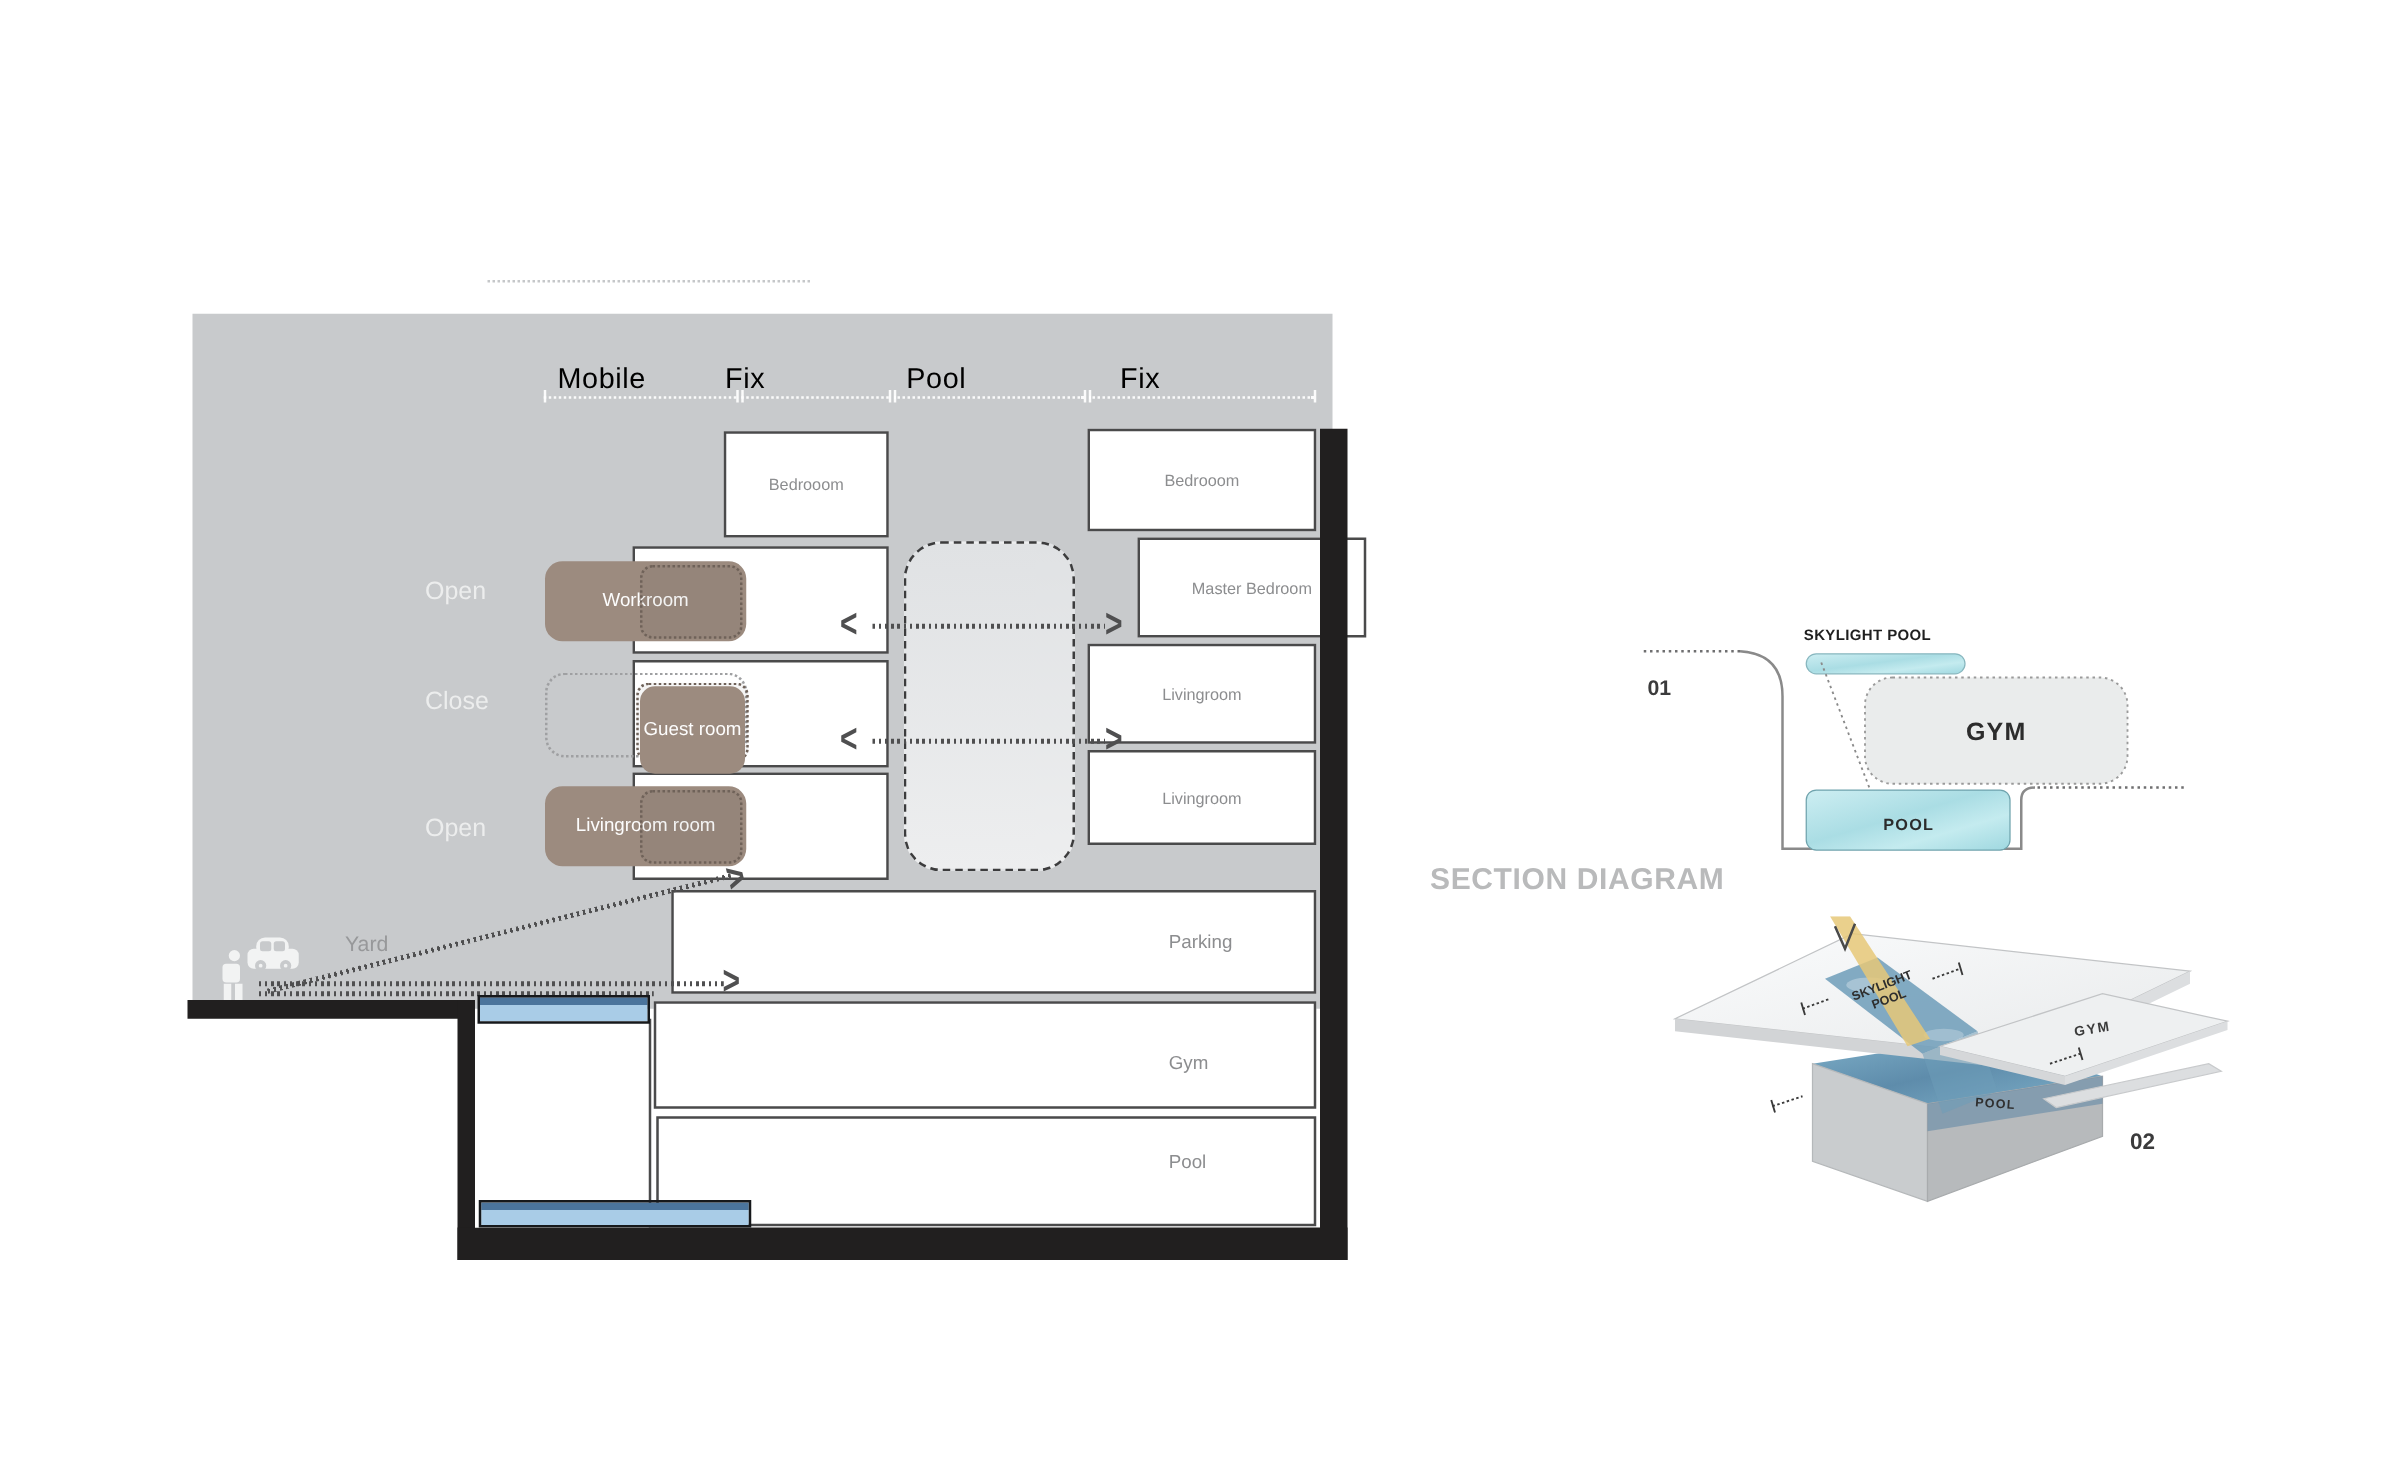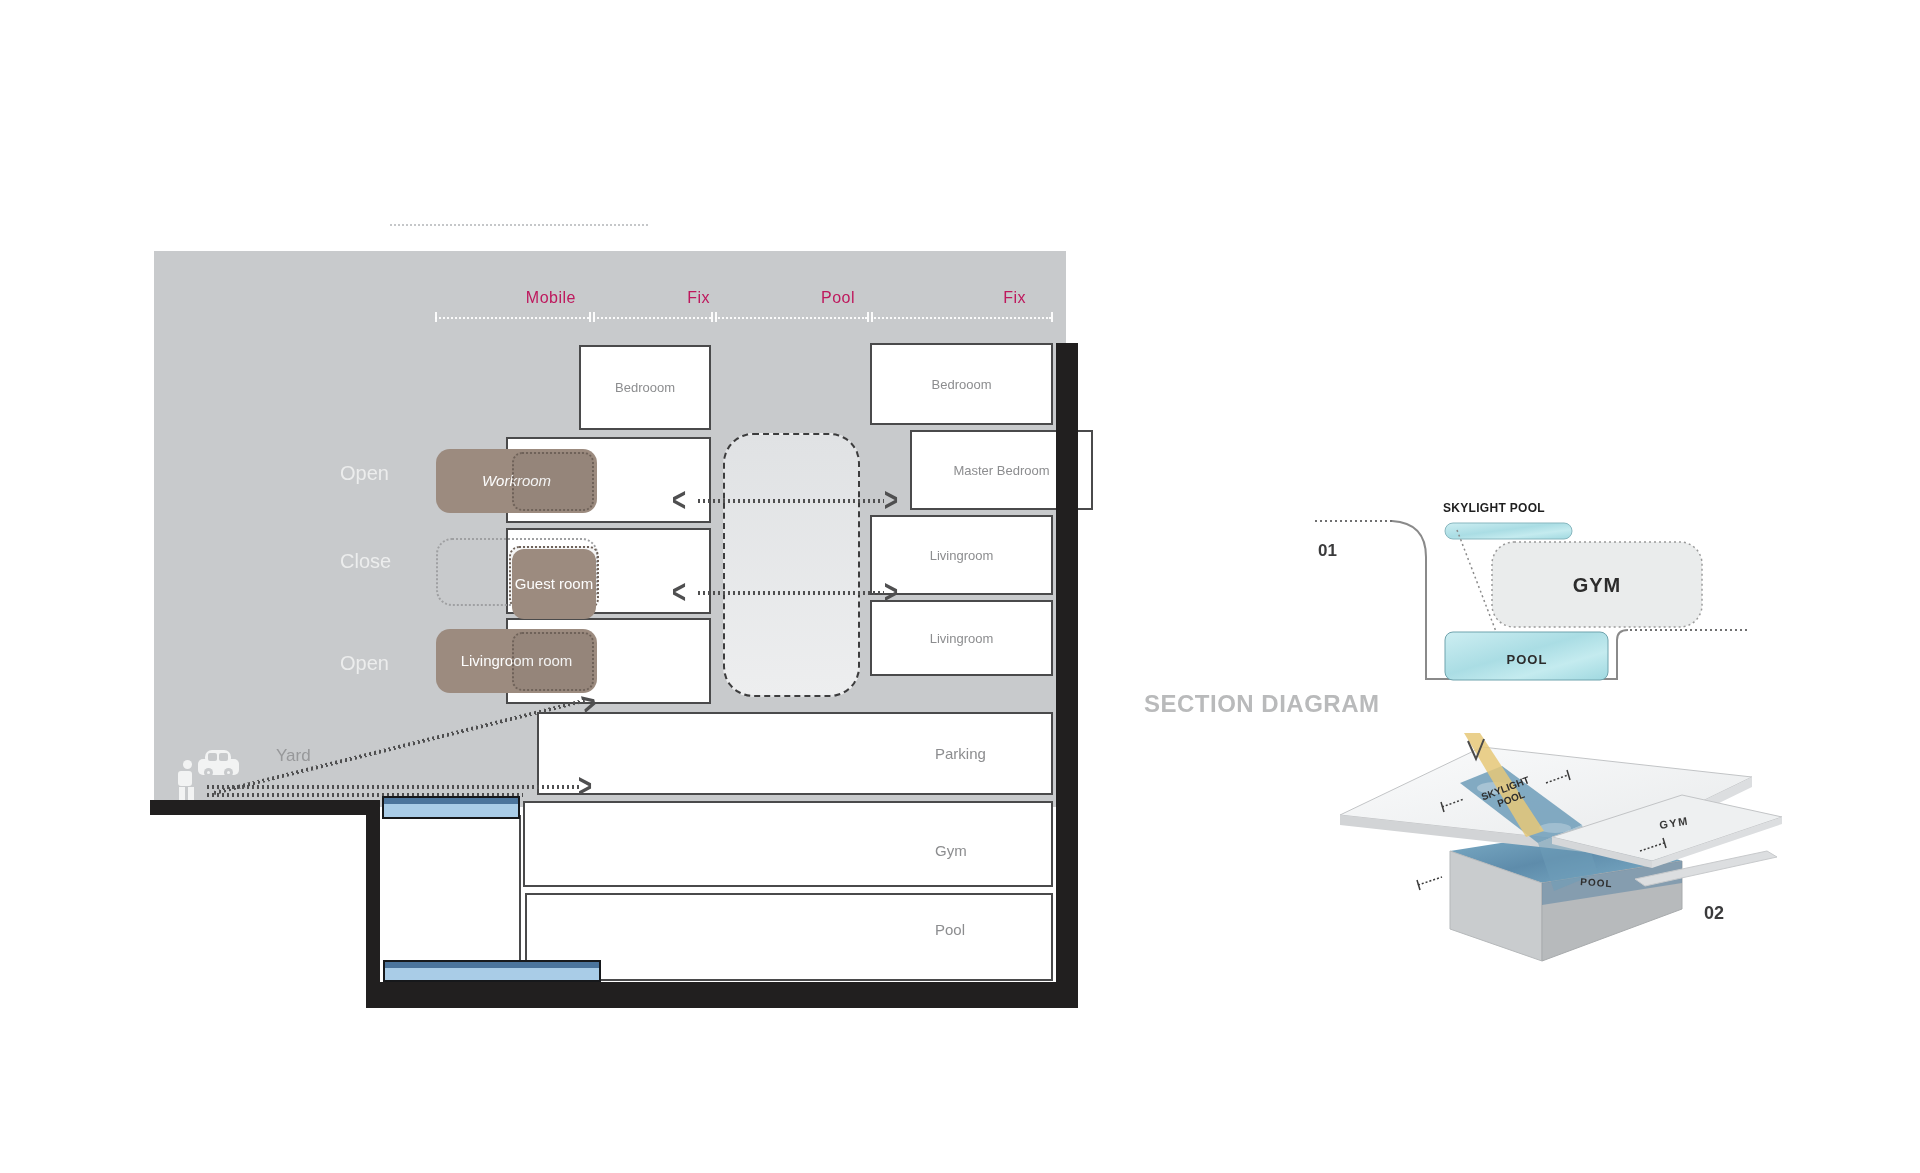--- a/index.html
+++ b/index.html
@@ -2,21 +2,21 @@
 <html><head>
 <meta charset="utf-8">
 <style>
   html,body{margin:0;padding:0;background:#fff;}
   .canvas{position:relative;width:1920px;height:1173px;background:#ffffff;overflow:hidden;
           font-family:"Liberation Sans","DejaVu Sans",sans-serif;}
   .abs{position:absolute;}
   
   .gray-bg{left:154px;top:251px;width:912px;height:556px;background:#c8cacc;}
   .top-dots{left:390px;top:224px;width:258px;height:0;border-top:2px dotted #c5c7c9;}
-  .hdr{top:289px;width:130px;text-align:right;font-size:16px;font-weight:400;color:#be185d;letter-spacing:.5px;}
+  .hdr{top:289px;width:130px;text-align:left;font-size:23px;font-weight:400;color:#000000;letter-spacing:.5px;}
   .dimseg{top:317px;height:0;border-top:2px dotted rgba(255,255,255,.92);}
   .dimtick{top:312px;width:2px;height:10px;background:rgba(255,255,255,.92);}
   .state{left:340px;width:110px;font-size:20px;font-weight:300;color:#eceded;}
   .box{background:#fff;border:2px solid #4a4a4b;box-sizing:border-box;display:flex;align-items:center;justify-content:center;}
   .roomlbl{font-size:13px;color:#8c8d8f;}
   .widelbl{width:110px;text-align:left;font-size:15px;color:#8c8d8f;}
   .void-rect{left:723px;top:433px;width:137px;height:264px;border:2px dashed #3c3c3d;border-radius:30px;
              background:linear-gradient(180deg,#e0e2e4,#edeeef);box-sizing:border-box;}
   .brown{background:#9c8b7f;border-radius:14px;display:flex;align-items:center;justify-content:center;
          color:#fdfdfd;font-size:15px;text-align:center;line-height:1.25;}
@@ -83,21 +83,21 @@
     <span class="roomlbl">Livingroom</span>
   </div>
 
   <div class="abs box" style="left:537px;top:712px;width:516px;height:83px;"></div>
   <div class="abs widelbl" style="left:935px;top:745px;">Parking</div>
   <div class="abs box" style="left:523px;top:801px;width:530px;height:86px;"></div>
   <div class="abs widelbl" style="left:935px;top:842px;">Gym</div>
   <div class="abs box" style="left:525px;top:893px;width:528px;height:88px;"></div>
   <div class="abs widelbl" style="left:935px;top:921px;">Pool</div>
 
-  <div class="abs brown" style="left:436px;top:449px;width:161px;height:64px;font-style:italic;">
+  <div class="abs brown" style="left:436px;top:449px;width:161px;height:64px;">
     <span>Workroom</span>
   </div>
   <div class="abs dock" style="left:512px;top:452px;width:82px;height:59px;"></div>
 
   <div class="abs closed-outline" style="left:436px;top:538px;width:162px;height:68px;"></div>
   <div class="abs dock" style="left:509px;top:546px;width:90px;height:63px;"></div>
   <div class="abs brown" style="left:512px;top:549px;width:84px;height:70px;border-radius:12px;">
     <span>Guest room</span>
   </div>
 

